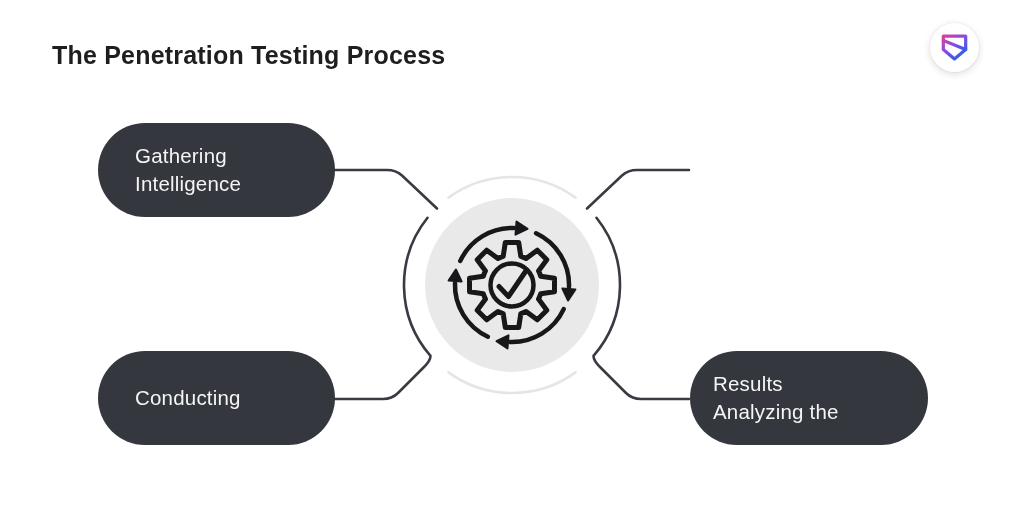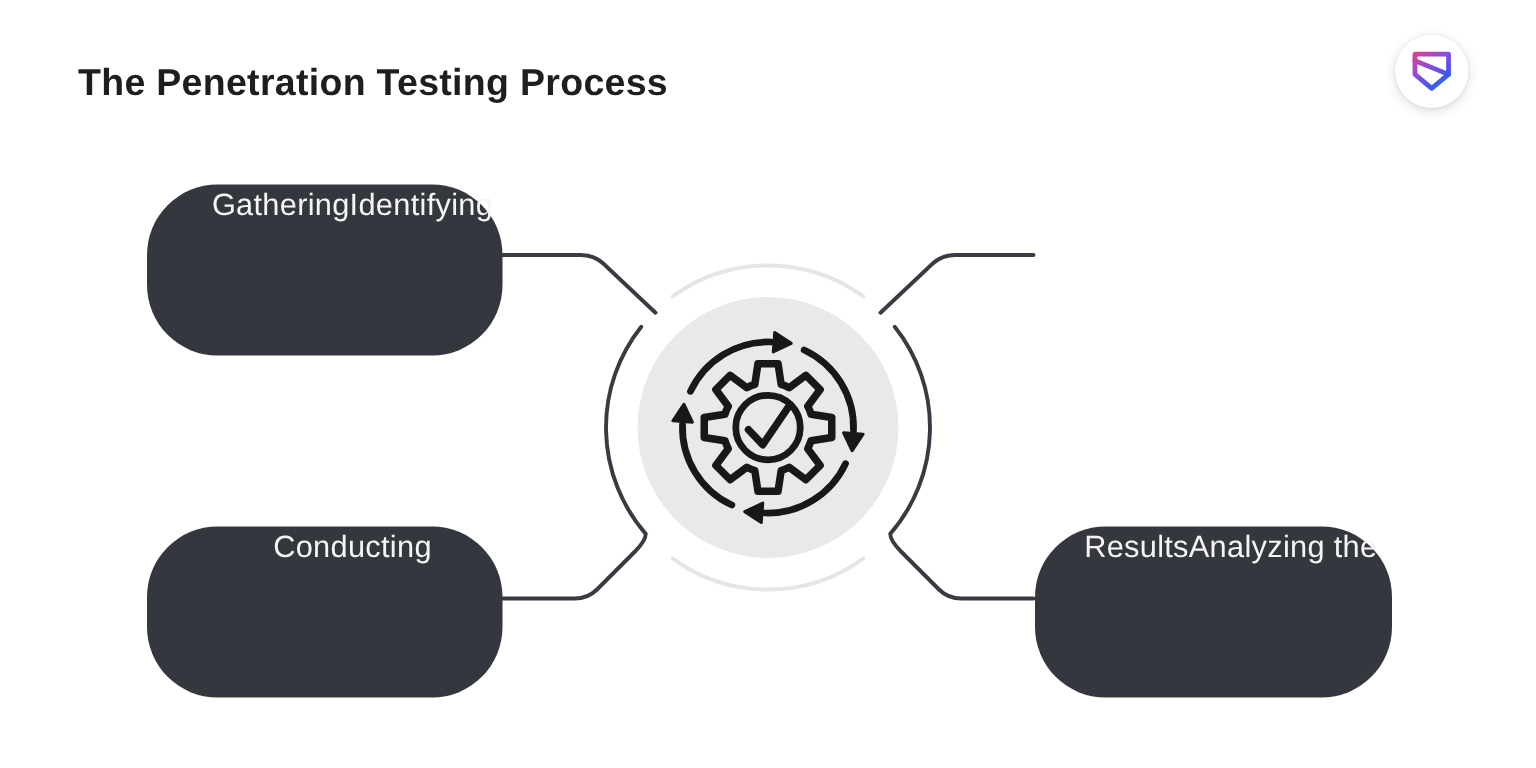--- a/index.html
+++ b/index.html
@@ -18,23 +18,23 @@
     font-size:25px; font-weight:700; letter-spacing:.2px; color:var(--ink);
   }
   .logo{
     position:absolute; left:930px; top:23px; width:49px; height:49px;
     background:#ffffff; border-radius:50%;
     box-shadow:0 2px 7px rgba(40,40,60,.16), 0 0 0 1px rgba(40,40,60,.03);
     display:flex; align-items:center; justify-content:center;
   }
   .diagram{position:absolute; left:0; top:0;}
   .pill{
-    position:absolute; width:237px; height:114px; border-radius:47px;
+    position:absolute; width:237px; height:94px; border-radius:47px;
     background:var(--pill-bg); color:var(--pill-text);
-    display:flex; justify-content:center;
+    display:flex; flex-direction:column; justify-content:center;
     padding-left:37px; font-size:20.5px; font-weight:500;
     line-height:28px; letter-spacing:.2px; white-space:nowrap;
   }
   .pill--right{width:238px; padding-left:23px;}
   .pill--tl{left:98px;  top:123px;}
   .pill--tr{left:690px; top:123px;}
   .pill--bl{left:98px;  top:351px;}
   .pill--br{left:690px; top:351px;}
   .stroke-line{stroke:var(--line); stroke-width:2.6; fill:none; stroke-linecap:round; stroke-linejoin:round;}
   .stroke-ring{stroke:var(--ring); stroke-width:2.6; fill:none; stroke-linecap:round;}
@@ -97,21 +97,21 @@
         A 30 30 0 0 1 -28.7 8.8 L -42.5 6.7 L -42.5 -6.7 L -28.7 -8.8
         A 30 30 0 0 1 -26.5 -14.1 L -34.8 -25.3 L -25.3 -34.8 L -14.1 -26.5
         A 30 30 0 0 1 -8.8 -28.7 Z"></path>
       <circle class="icon-stroke" stroke-width="4.5" r="21.5"></circle>
       <path class="icon-stroke" stroke-width="5" d="M -13 1.5 L -3.5 11.5 L 13.5 -13.5"></path>
     </g>
   </svg>
 
   <div class="pill pill--tl">
     <span>Gathering</span>
-    <span>Identifying</span>
+    <span>Intelligence</span>
   </div>
 
 
   <div class="pill pill--bl">
     <span>Conducting</span>
   </div>
 
   <div class="pill pill--right pill--br">
     <span>Results</span>
     <span>Analyzing the</span>

